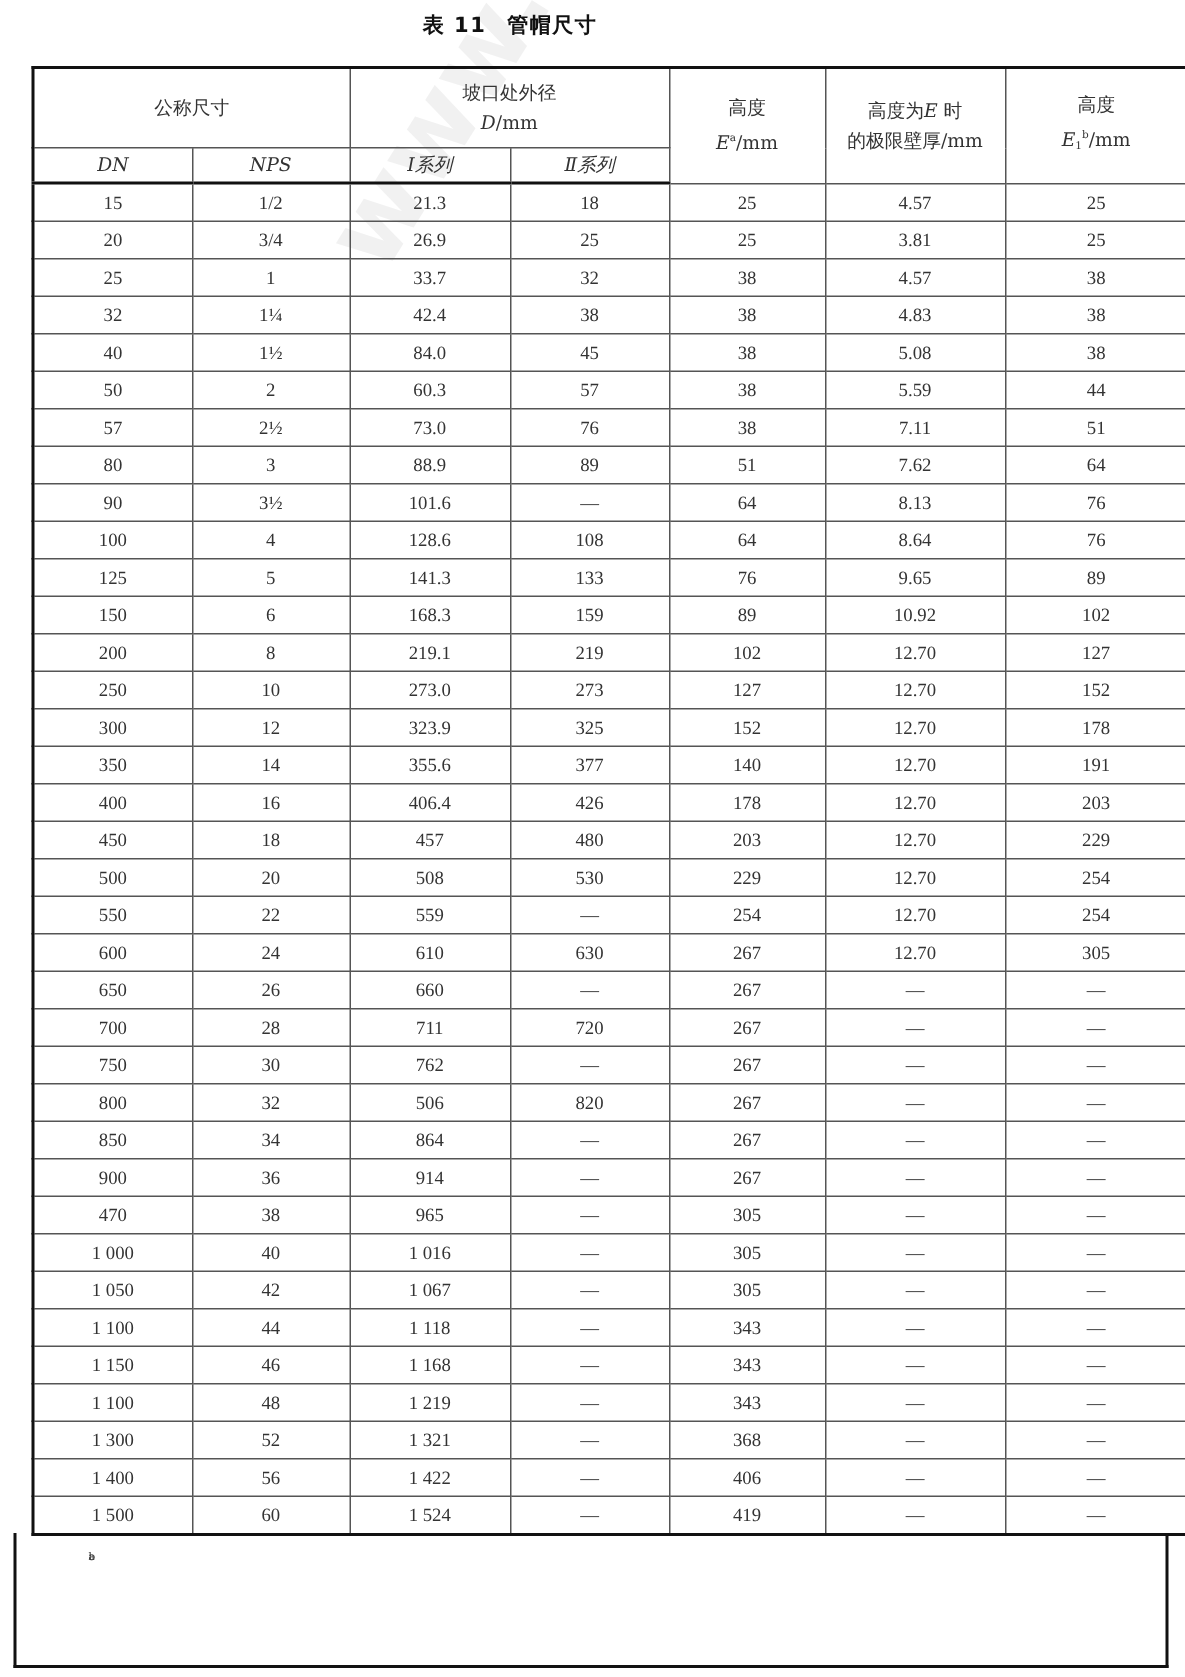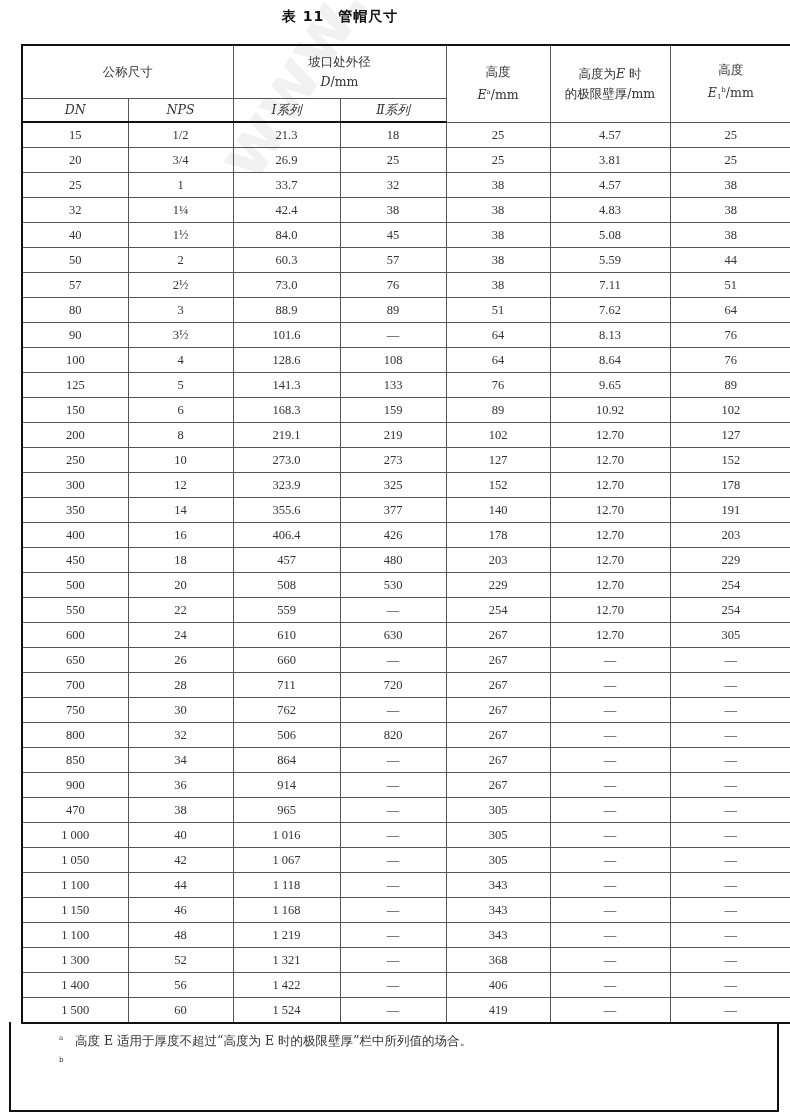--- a/index.html
+++ b/index.html
@@ -402,19 +402,18 @@
         <td class="dash">—</td>
         <td class="dash">—</td>
       </tr>
     </tbody>
 </table>
 
 <div class="footer">
   <div class="notes">
     <div class="note">
       <span class="mark">a</span>
-      <span>高度 E 适用于厚度不超过“高度为 E 时的极限壁厚”栏中所列值的场合。</span>
     </div>
     <div class="note">
       <span class="mark">b</span>
     </div>
   </div>
 </div>
 
 </body></html>

